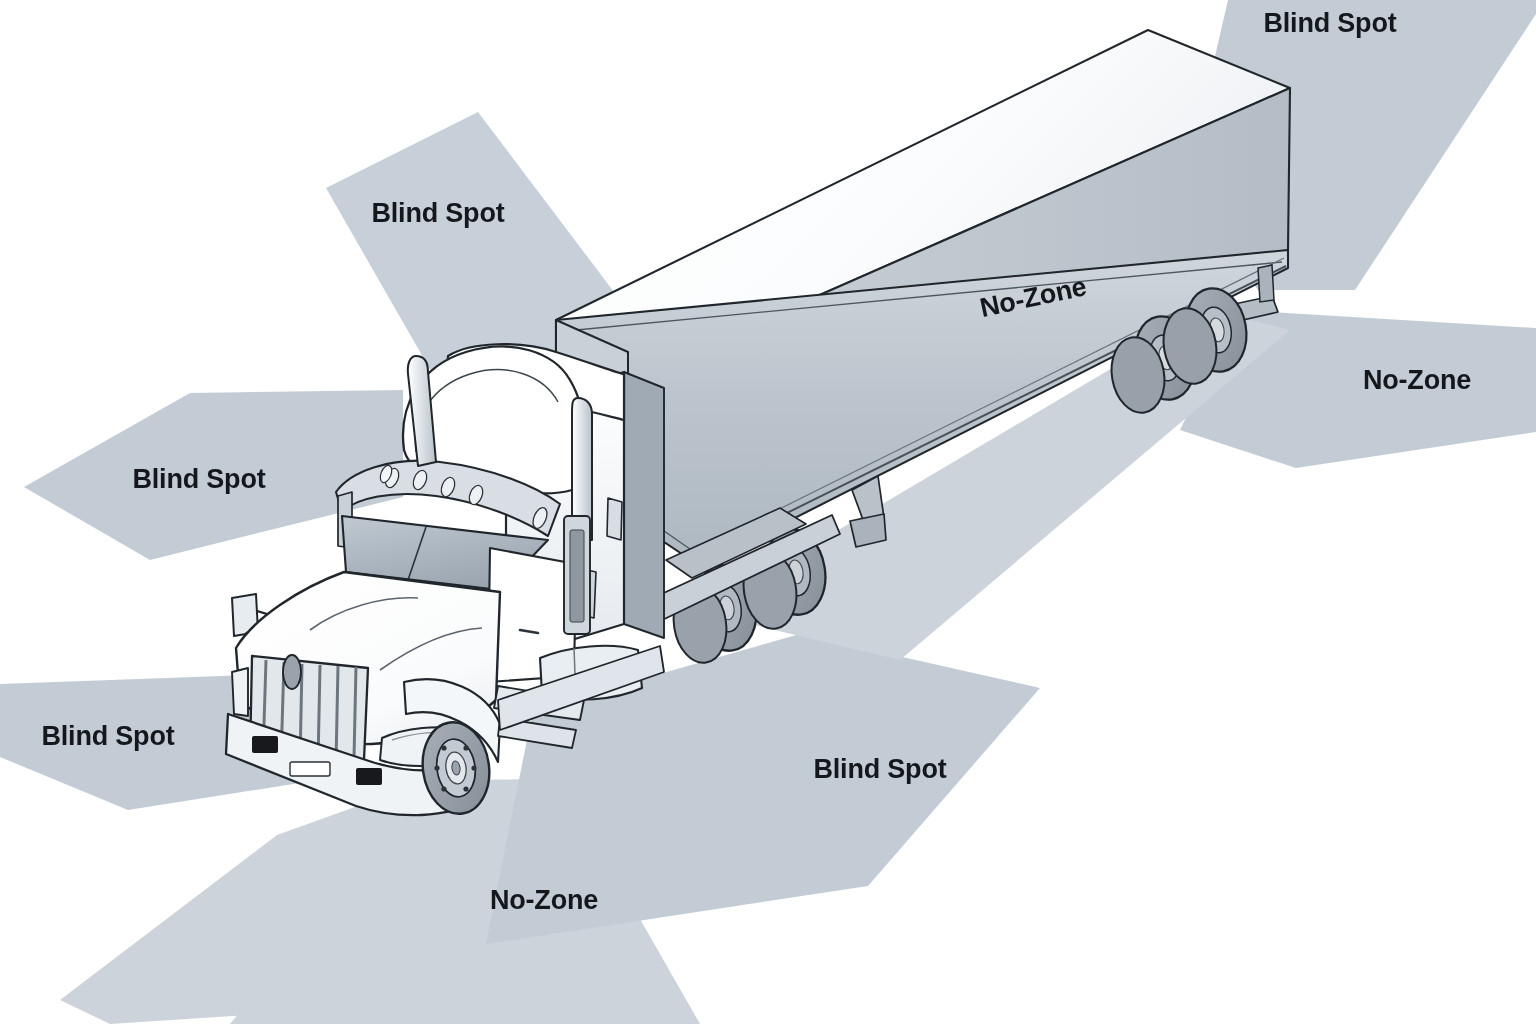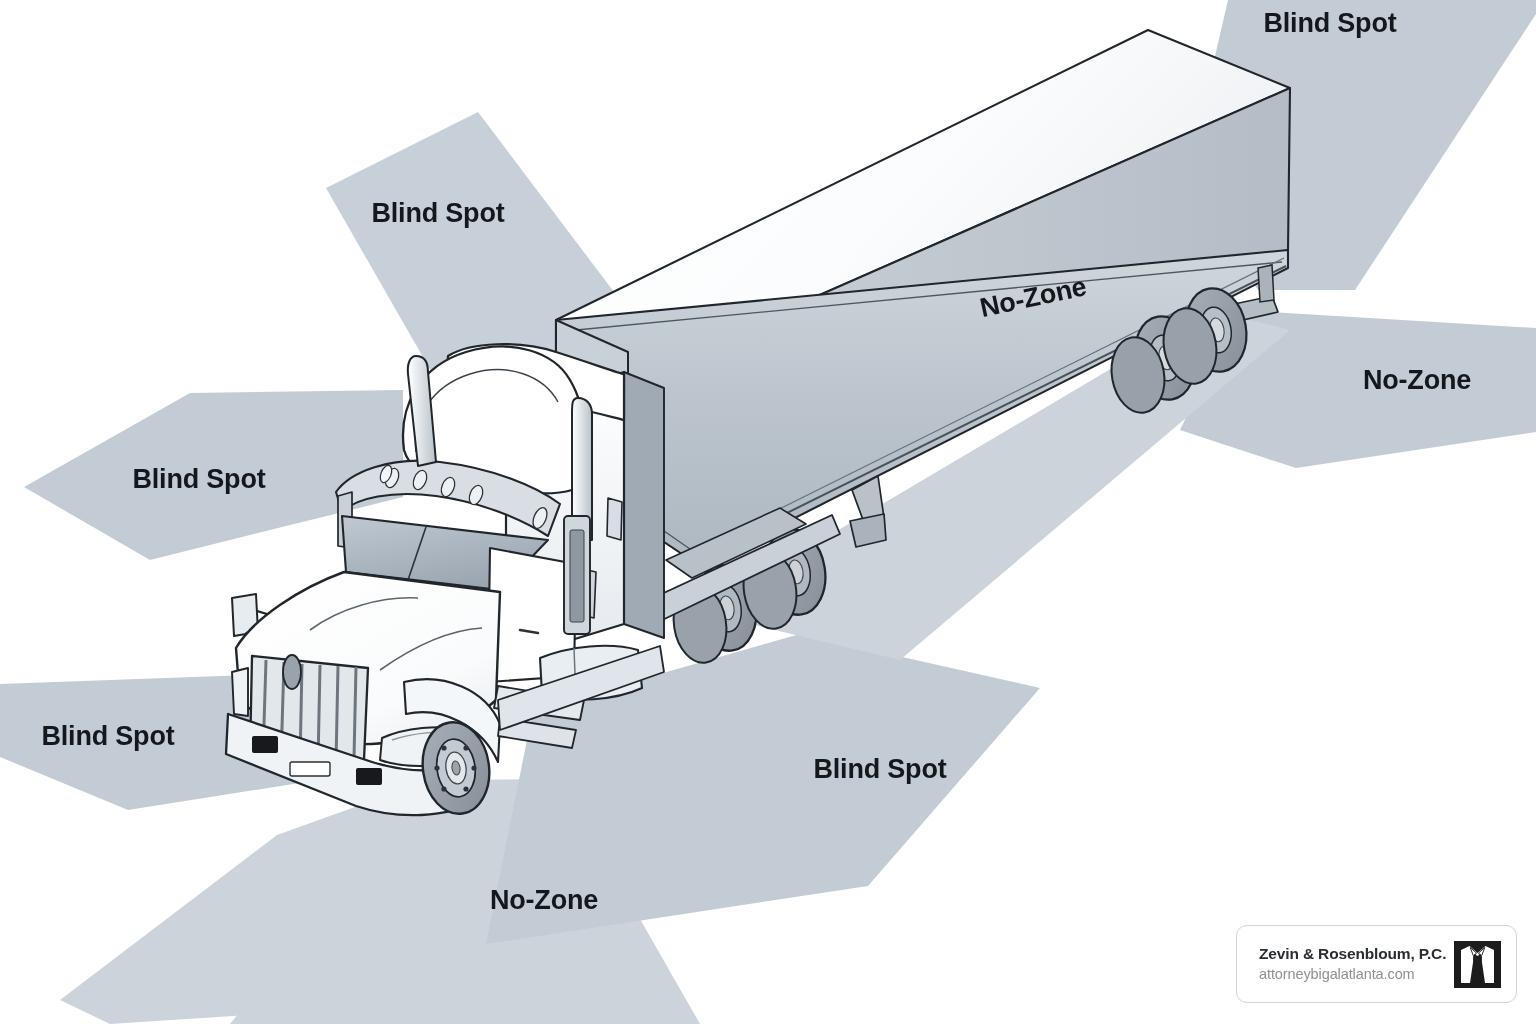--- a/index.html
+++ b/index.html
@@ -10,20 +10,21 @@
   }
   body {
     font-family: "Liberation Sans", "DejaVu Sans", sans-serif;
   }
   #stage {
     position: relative;
     width: 1536px;
     height: 1024px;
     background: #ffffff;
     overflow: hidden;
+    text-align: right;
   }
   #diagram-svg {
     position: absolute;
     top: 0;
     left: 0;
     width: 1536px;
     height: 1024px;
     display: block;
   }
   .zone-label {
@@ -306,28 +307,14 @@
       <text class="zone-label" x="880" y="778" text-anchor="middle" font-size="27">Blind Spot</text>
 
       <text class="zone-label" x="1035" y="306" text-anchor="middle" font-size="27" transform="rotate(-12 1035 306)">No-Zone</text>
 
       <text class="zone-label" x="1417" y="389" text-anchor="middle" font-size="27">No-Zone</text>
 
       <text class="zone-label" x="544" y="909" text-anchor="middle" font-size="27">No-Zone</text>
     </g>
   </svg>
 
-  <div id="logo-badge">
-    <div id="badge-text">
-      <div id="badge-firm">Zevin &amp; Rosenbloum, P.C.</div>
-      <div id="badge-site">attorneybigalatlanta.com</div>
-    </div>
-    <svg id="badge-mark" viewBox="0 0 47 47">
-      <rect x="0" y="0" width="47" height="47" fill="#1c1c1c"></rect>
-      <path d="M15.5 5 L23.5 12 L31.5 5 L40 9 L40 42 L31 42 L27.5 18 L23.5 14.5 L19.5 18 L16 42 L7 42 L7 9 Z" fill="#ffffff"></path>
-      <path d="M21 12.5 L23.5 15.5 L26 12.5 L28 16 L25.5 42 L21.5 42 L19 16 Z" fill="#1c1c1c"></path>
-      <path d="M15.5 5 L23.5 12 L19 16 Z" fill="#1c1c1c" opacity="0.0"></path>
-      <path d="M16.2 6.5 L22.6 12.2 L19.4 14.8 Z" fill="none" stroke="#1c1c1c" stroke-width="0.9"></path>
-      <path d="M30.8 6.5 L24.4 12.2 L27.6 14.8 Z" fill="none" stroke="#1c1c1c" stroke-width="0.9"></path>
-    </svg>
-  </div>
 
 </div>
 
 </body></html>

